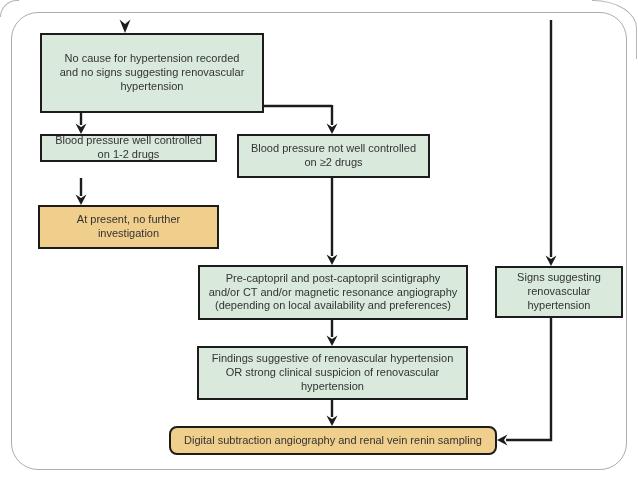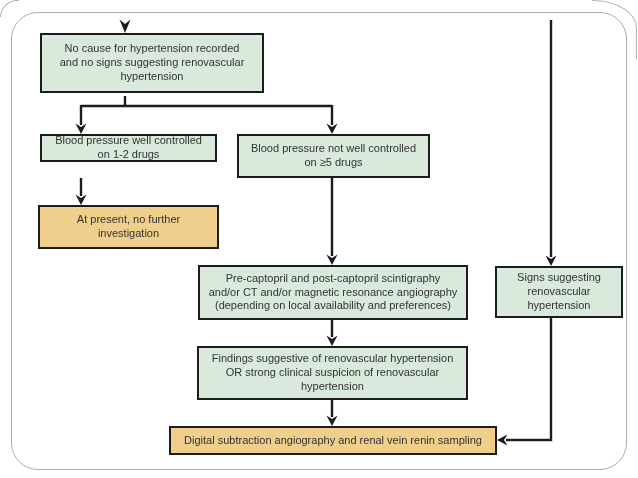--- a/index.html
+++ b/index.html
@@ -56,27 +56,27 @@
     text-align: center;
     white-space: pre-line;
     font-size: 11px;
     line-height: 13.8px;
     color: #333333;
     padding: 1px 2px;
   }
   .node.green  { background: #d9e9db; }
   .node.orange { background: #f0ce8c; }
 
-  #node-no-cause        { left: 40px;  top: 33px;  width: 224px; height: 60px; }
+  #node-no-cause        { left: 40px;  top: 33px;  width: 224px; height: 80px; }
   #node-bp-well         { left: 40px;  top: 134px; width: 177px; height: 28px; }
   #node-bp-not-well     { left: 237px; top: 134px; width: 193px; height: 44px; }
   #node-no-further      { left: 38px;  top: 205px; width: 181px; height: 44px; }
   #node-scintigraphy    { left: 198px; top: 265px; width: 270px; height: 55px; }
   #node-findings        { left: 197px; top: 346px; width: 271px; height: 54px; }
-  #node-dsa             { left: 169px; top: 426px; width: 328px; height: 29px; }
+  #node-dsa             { left: 169px; top: 426px; width: 328px; height: 29px; border-radius: 8px; }
   #node-signs           { left: 495px; top: 266px; width: 128px; height: 52px; }
 </style>
 </head>
 <body>
 
 <div id="stage">
 
   <div class="edge-arc tl"></div>
   <div class="edge-arc tr"></div>
   <div class="slide-frame"></div>
@@ -125,21 +125,21 @@
   </svg>
 
   <div id="node-no-cause" class="node green">No cause for hypertension recorded
 and no signs suggesting renovascular
 hypertension</div>
 
   <div id="node-bp-well" class="node green">Blood pressure well controlled
 on 1-2 drugs</div>
 
   <div id="node-bp-not-well" class="node green">Blood pressure not well controlled
-on ≥5 drugs</div>
+on ≥2 drugs</div>
 
   <div id="node-scintigraphy" class="node green">Pre-captopril and post-captopril scintigraphy
 and/or CT and/or magnetic resonance angiography
 (depending on local availability and preferences)</div>
 
   <div id="node-no-further" class="node orange">At present, no further
 investigation</div>
 
   <div id="node-findings" class="node green">Findings suggestive of renovascular hypertension
 OR strong clinical suspicion of renovascular

